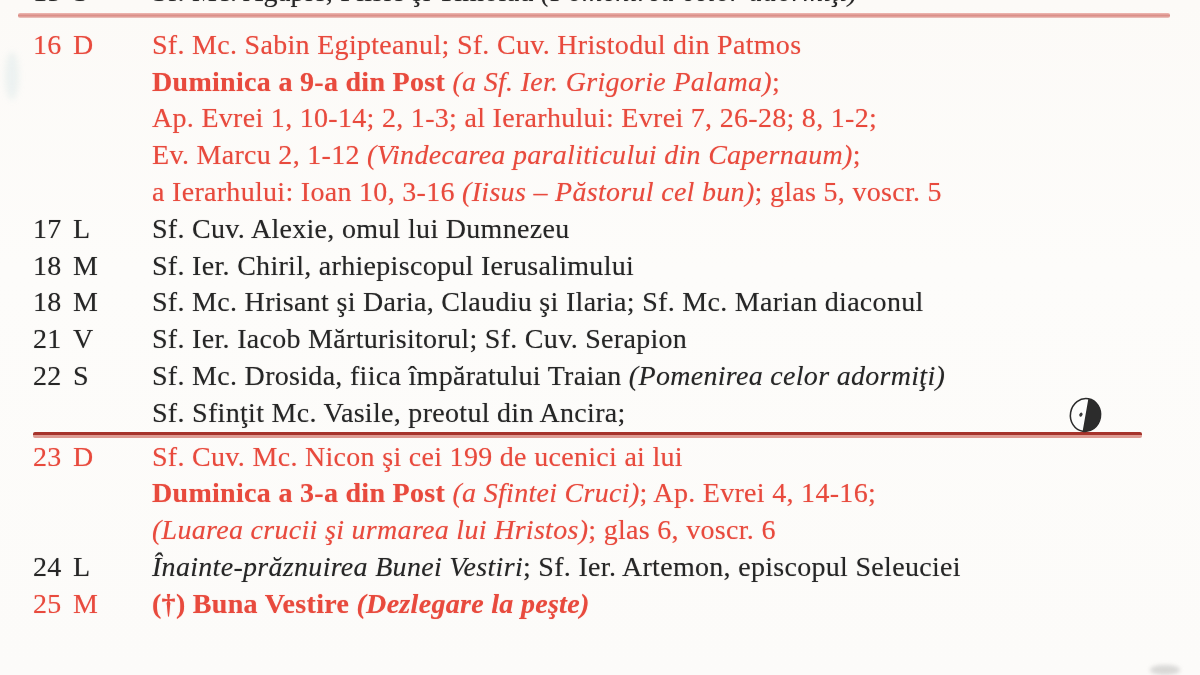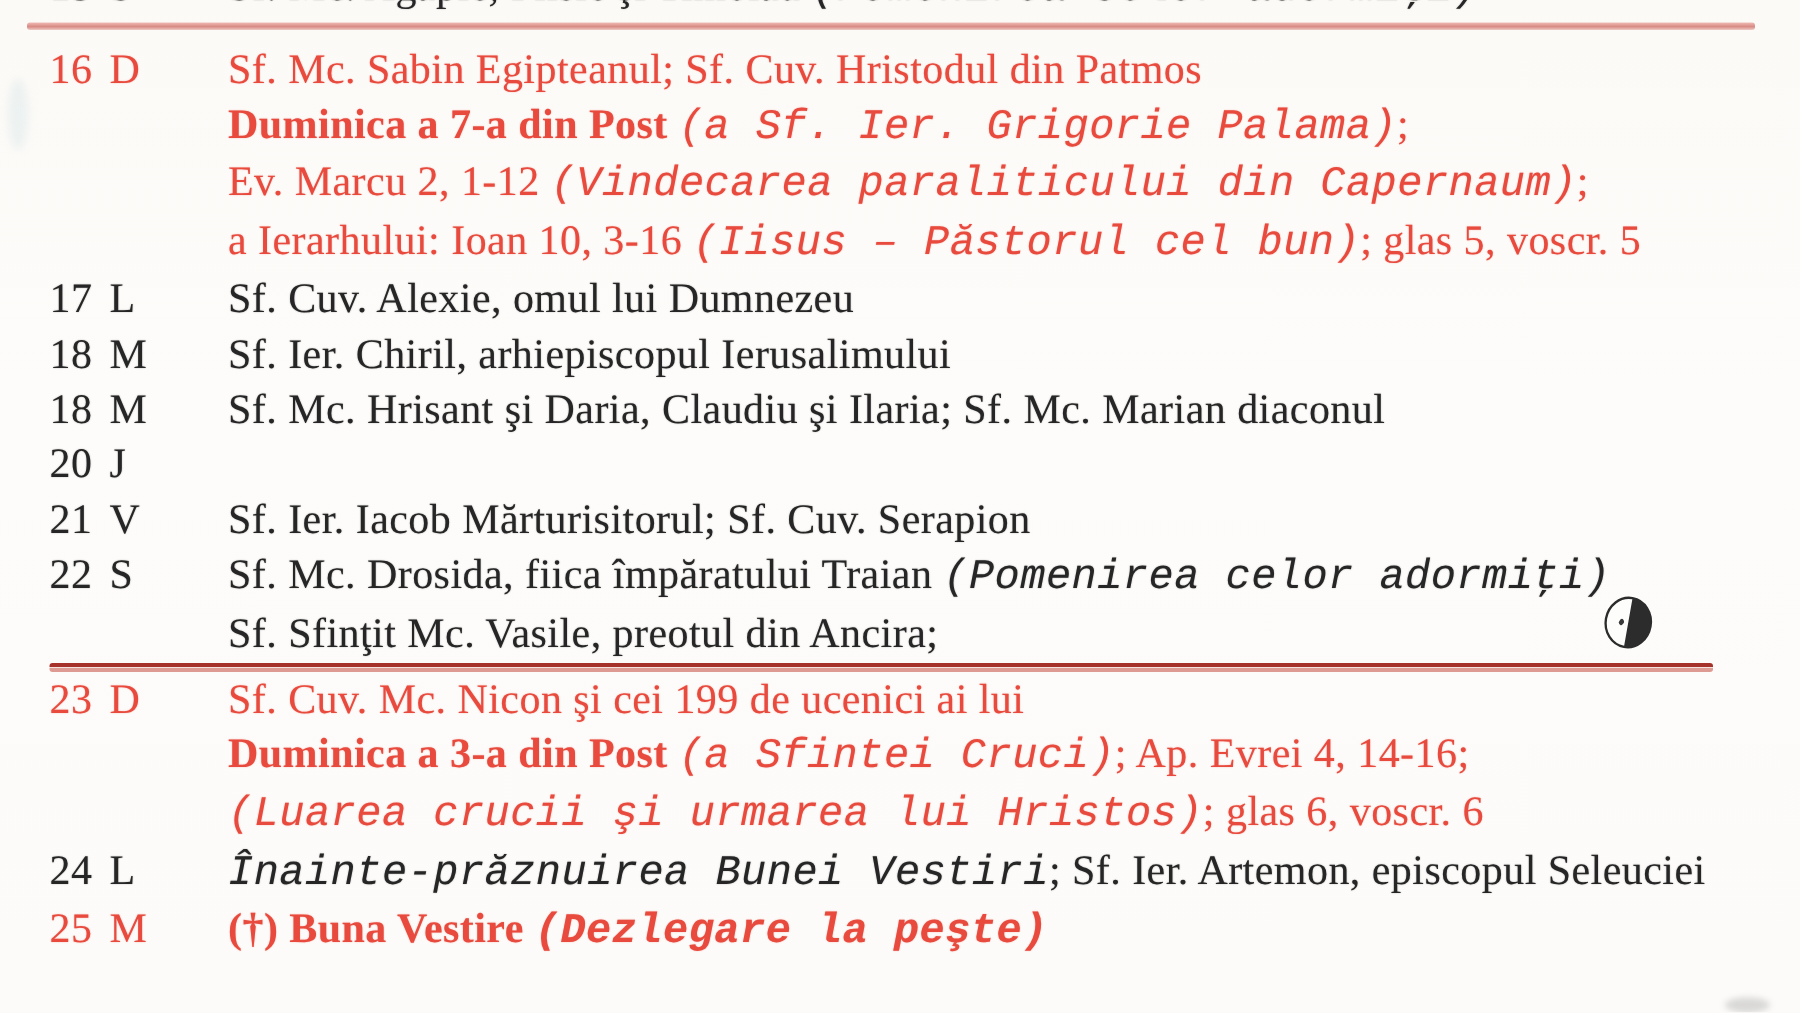--- a/index.html
+++ b/index.html
@@ -15,21 +15,21 @@
   }
   .flow{position:absolute;left:0;top:-26px;right:0;}
   .entry{display:flex;}
   .gutter{flex:0 0 152px;box-sizing:border-box;padding-left:33px;display:flex;}
   .date{min-width:40px;}
   .content{flex:1;}
   .line{line-height:36.8px;white-space:nowrap;}
   .entry.black{color:#262626;text-shadow:0 0 1px rgba(30,30,30,.4);}
   .entry.red{color:#e84a3d;text-shadow:0 0 1px rgba(232,74,61,.45);}
   .b{font-weight:bold;}
-  .i{font-style:italic;font-family:Liberation Mono, monospace;}
+  .i{font-style:italic;}
   .sep{border-radius:2px;}
   .sep.light{
     height:5px;margin:2px 30px 9px 18px;
     background:linear-gradient(to bottom,#eebab4,#d98b84 55%,#eecac5);
     filter:blur(.4px);
   }
   .sep.strong{
     height:6px;margin:0 58px 1px 33px;
     background:linear-gradient(to bottom,#a6332b 0%,#a6332b 46%,#f3e4e1 50%,#dd9b93 58%,#dd9b93 100%);
   }
@@ -54,21 +54,22 @@
         </div>
       </div>
       <div class="sep light"></div>
       <div class="entry red">
         <div class="gutter line">
           <span class="date">16</span>
           <span>D</span>
         </div>
         <div class="content">
           <div class="line"><span class="">Sf. Mc. Sabin Egipteanul; Sf. Cuv. Hristodul din Patmos</span></div>
-          <div class="line"><span class="b ">Duminica a 7-a din Post </span><span class="i">(a Sf. Ier. Grigorie Palama)</span><span class="">;</span></div>
+          <div class="line"><span class="b ">Duminica a 9-a din Post </span><span class="i">(a Sf. Ier. Grigorie Palama)</span><span class="">;</span></div>
+          <div class="line"><span class="">Ap. Evrei 1, 10-14; 2, 1-3; al Ierarhului: Evrei 7, 26-28; 8, 1-2;</span></div>
           <div class="line"><span class="">Ev. Marcu 2, 1-12 </span><span class="i">(Vindecarea paraliticului din Capernaum)</span><span class="">;</span></div>
           <div class="line"><span class="">a Ierarhului: Ioan 10, 3-16 </span><span class="i">(Iisus – Păstorul cel bun)</span><span class="">; glas 5, voscr. 5</span></div>
         </div>
       </div>
       <div class="entry black">
         <div class="gutter line">
           <span class="date">17</span>
           <span>L</span>
         </div>
         <div class="content">
@@ -87,24 +88,20 @@
       <div class="entry black">
         <div class="gutter line">
           <span class="date">18</span>
           <span>M</span>
         </div>
         <div class="content">
           <div class="line"><span class="">Sf. Mc. Hrisant şi Daria, Claudiu şi Ilaria; Sf. Mc. Marian diaconul</span></div>
         </div>
       </div>
       <div class="entry black">
-        <div class="gutter line">
-          <span class="date">20</span>
-          <span>J</span>
-        </div>
       </div>
       <div class="entry black">
         <div class="gutter line">
           <span class="date">21</span>
           <span>V</span>
         </div>
         <div class="content">
           <div class="line"><span class="">Sf. Ier. Iacob Mărturisitorul; Sf. Cuv. Serapion</span></div>
         </div>
       </div>

